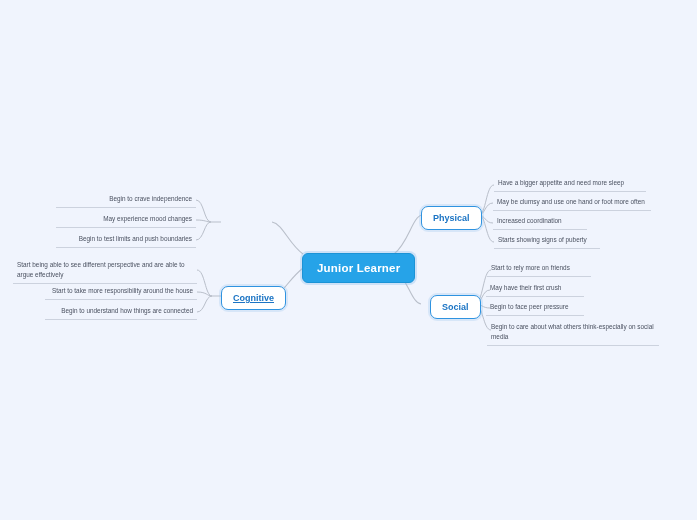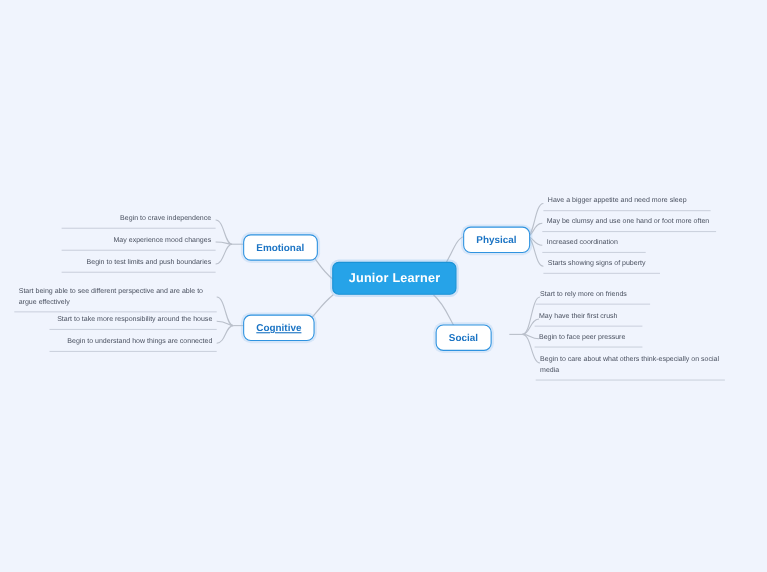--- a/index.html
+++ b/index.html
@@ -114,29 +114,28 @@
     <path d="M463,304 L475,304"></path>
     <path d="M475,304 C483,304 483,270 491,270"></path>
     <path d="M475,304 C482,304 482,290 490,290"></path>
     <path d="M475,304 C482,304 482,308 490,308"></path>
     <path d="M475,304 C483,304 483,330 491,330"></path>
   </g>
 </svg>
 
 <div class="mindmap-layer">
 
-  <div class="node root-node" style="left:302px; top:238px;">Junior Learner</div>
+  <div class="node root-node" style="left:302px; top:253px;">Junior Learner</div>
 
-  <div class="node branch-node" style="left:221px; top:213px;">Emotional</div>
 
   <div class="node branch-node" style="left:221px; top:286px;text-decoration:underline;">Cognitive</div>
 
   <div class="node branch-node" style="left:421px; top:206px;">Physical</div>
 
-  <div class="node branch-node" style="left:396px; top:295px;">Social</div>
+  <div class="node branch-node" style="left:430px; top:295px;">Social</div>
 
   <div class="node leaf-node leaf-left" style="left:56px; top:192px; width:140px;">Begin to crave independence</div>
   <div class="node leaf-node leaf-left" style="left:56px; top:212px; width:140px;">May experience mood changes</div>
   <div class="node leaf-node leaf-left" style="left:56px; top:232px; width:140px;">Begin to test limits and push boundaries</div>
 
   <div class="node leaf-node leaf-left" style="left:13px; top:258px; width:184px; text-align:left;">Start being able to see different perspective and are able to argue effectively</div>
   <div class="node leaf-node leaf-left" style="left:45px; top:284px; width:152px;">Start to take more responsibility around the house</div>
   <div class="node leaf-node leaf-left" style="left:45px; top:304px; width:152px;">Begin to understand how things are connected</div>
 
   <div class="node leaf-node leaf-right" style="left:494px; top:176px; width:152px;">Have a bigger appetite and need more sleep</div>

